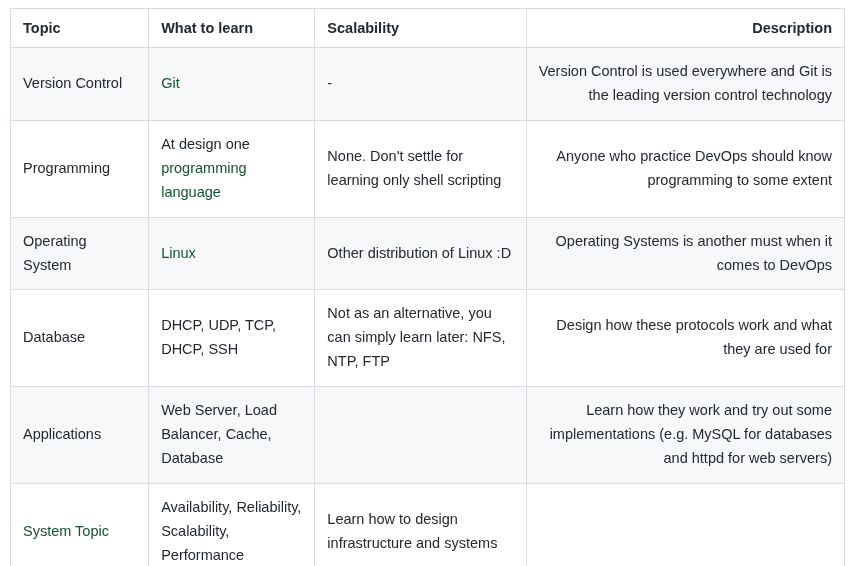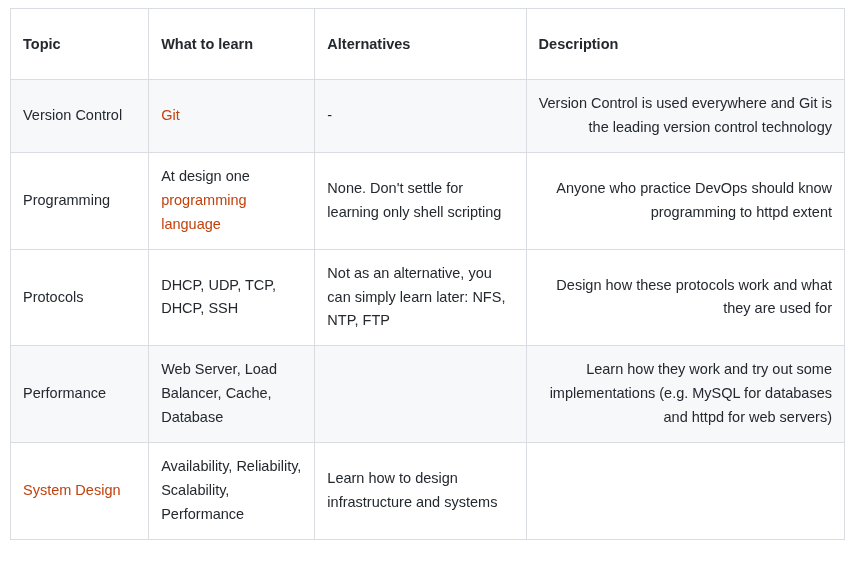--- a/index.html
+++ b/index.html
@@ -25,66 +25,66 @@
     font-size: 14.5px;
     color: #24292f;
   }
   table.learning-table col.c-topic { width: 138px; }
   table.learning-table col.c-what { width: 166px; }
   table.learning-table col.c-alt  { width: 211px; }
   table.learning-table col.c-desc { width: 318px; }
 
   table.learning-table th {
     border: 1px solid #d9dde2;
-    padding: 26px 12px;
+    padding: 10px 12px;
     font-weight: bold;
     font-size: 14.5px;
     background: #ffffff;
     color: #24292f;
     text-align: left;
     vertical-align: middle;
     height: 18px;
   }
-  table.learning-table th.center { text-align: left; }
+  table.learning-table th.center { text-align: right; }
 
   table.learning-table td {
     border: 1px solid #d9dde2;
     padding: 12px 12px;
     vertical-align: middle;
     line-height: 1.65;
   }
   table.learning-table tr.alt td {
     background: #f6f8fa;
   }
   td.desc {
     text-align: right;
   }
   a.link {
-    color: #c2410c;
+    color: #14532d;
     text-decoration: none;
     cursor: pointer;
   }
   .cell-text { display: inline; }
 </style>
 </head>
 <body>
 
 <div class="table-wrap">
   <table class="learning-table">
     <colgroup>
       <col class="c-topic">
       <col class="c-what">
       <col class="c-alt">
       <col class="c-desc">
     </colgroup>
     <thead>
       <tr>
         <th>Topic</th>
         <th>What to learn</th>
-        <th>Alternatives</th>
+        <th>Scalability</th>
         <th class="center">Description</th>
       </tr>
     </thead>
     <tbody>
       <tr class="alt">
         <td>
           <span class="cell-text">Version Control</span>
         </td>
         <td>
           <span class="cell-text"></span><a class="link">Git</a><span class="cell-text"></span>
@@ -94,49 +94,59 @@
       </tr>
 
       <tr>
         <td>
           <span class="cell-text">Programming</span>
         </td>
         <td>
           <span class="cell-text">At design one </span><a class="link">programming language</a><span class="cell-text"></span>
         </td>
         <td>None. Don't settle for learning only shell scripting</td>
-        <td class="desc">Anyone who practice DevOps should know programming to httpd extent</td>
+        <td class="desc">Anyone who practice DevOps should know programming to some extent</td>
       </tr>
 
+      <tr class="alt">
+        <td>
+          <span class="cell-text">Operating System</span>
+        </td>
+        <td>
+          <span class="cell-text"></span><a class="link">Linux</a><span class="cell-text"></span>
+        </td>
+        <td>Other distribution of Linux :D</td>
+        <td class="desc">Operating Systems is another must when it comes to DevOps</td>
+      </tr>
 
       <tr>
         <td>
-          <span class="cell-text">Protocols</span>
+          <span class="cell-text">Database</span>
         </td>
         <td>
           <span class="cell-text">DHCP, UDP, TCP, DHCP, SSH</span>
         </td>
         <td>Not as an alternative, you can simply learn later: NFS, NTP, FTP</td>
         <td class="desc">Design how these protocols work and what they are used for</td>
       </tr>
 
       <tr class="alt">
         <td>
-          <span class="cell-text">Performance</span>
+          <span class="cell-text">Applications</span>
         </td>
         <td>
           <span class="cell-text">Web Server, Load Balancer, Cache, Database</span>
         </td>
         <td></td>
         <td class="desc">Learn how they work and try out some implementations (e.g. MySQL for databases and httpd for web servers)</td>
       </tr>
 
       <tr>
         <td>
-          <a class="link">System Design</a>
+          <a class="link">System Topic</a>
         </td>
         <td>
           <span class="cell-text">Availability, Reliability, Scalability, Performance</span>
         </td>
         <td>Learn how to design infrastructure and systems</td>
         <td class="desc"></td>
       </tr>
     </tbody>
   </table>
 </div>

